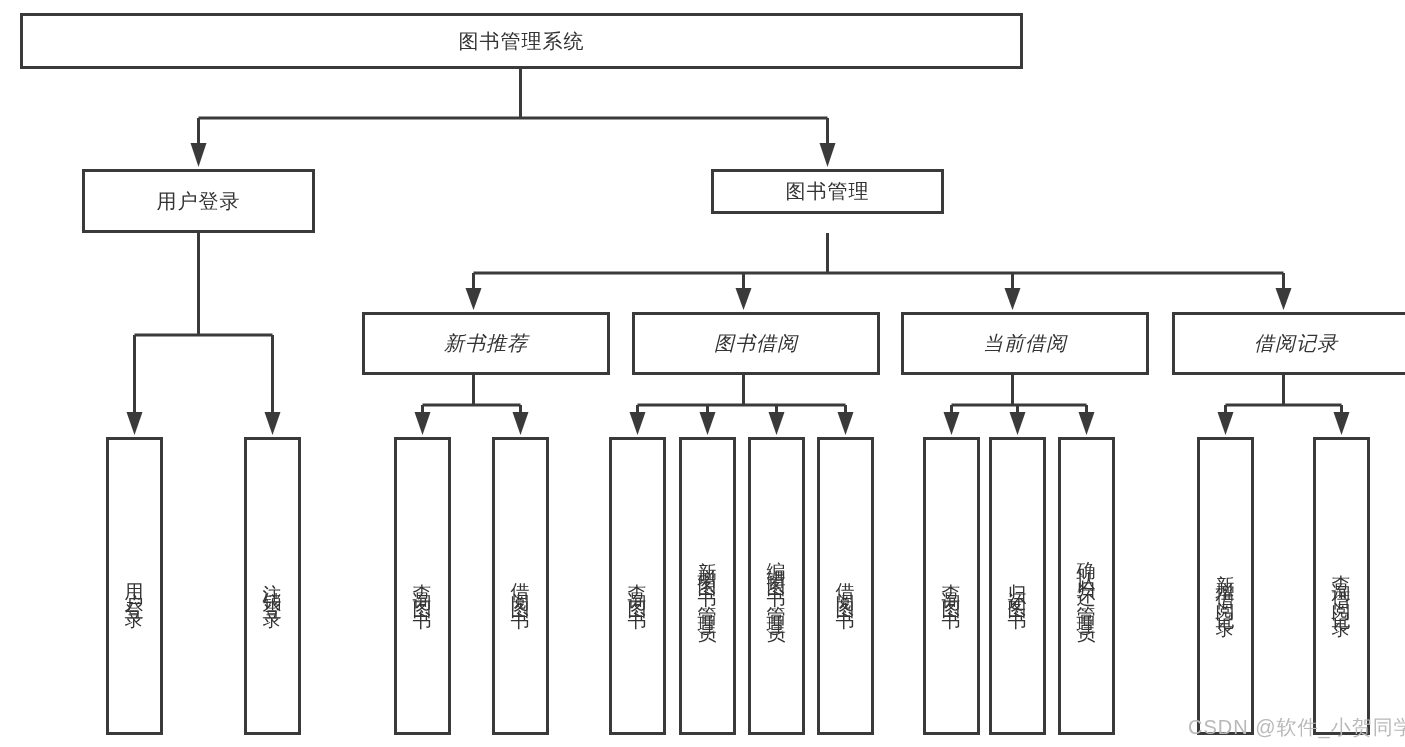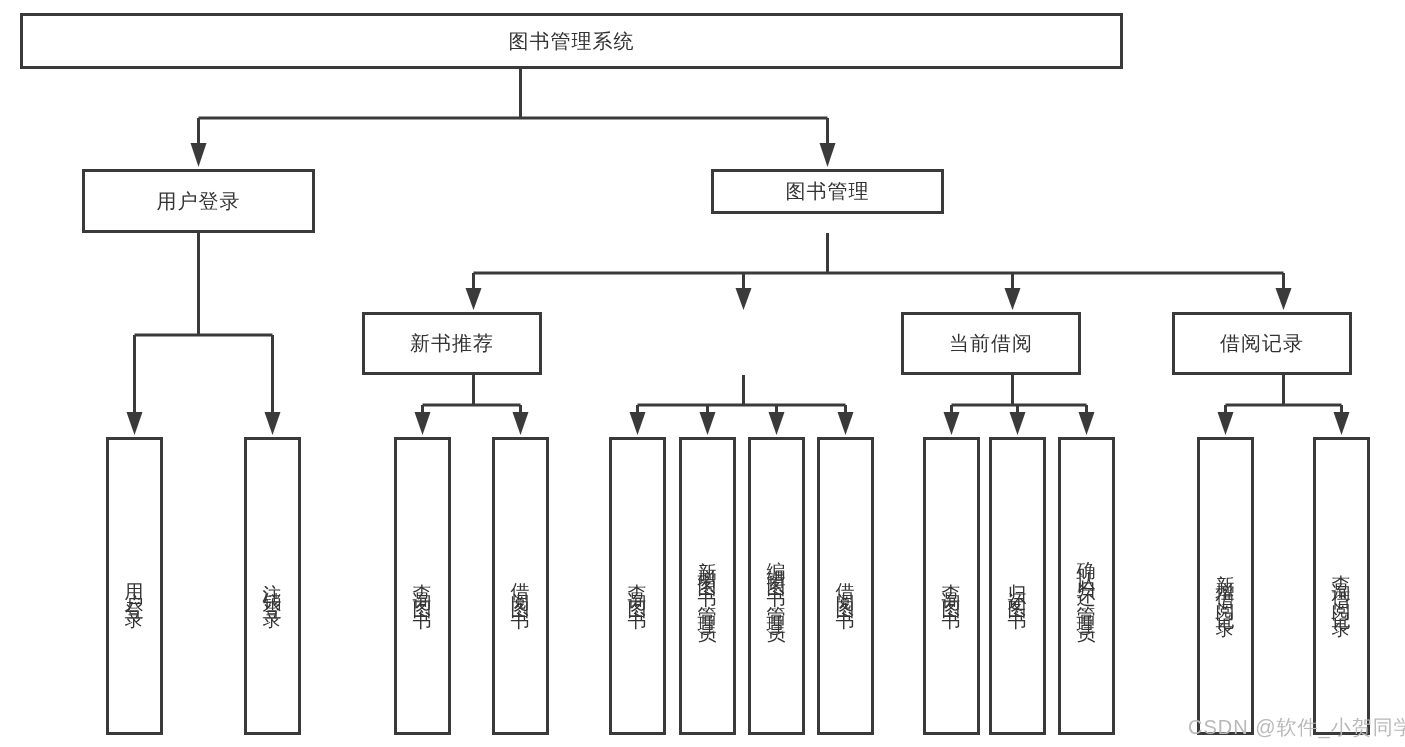--- a/index.html
+++ b/index.html
@@ -29,24 +29,24 @@
     z-index: 2;
   }
   .h-label { font-size: 20px; letter-spacing: 1px; white-space: nowrap; }
   .v-label {
     writing-mode: vertical-rl;
     text-orientation: mixed;
     font-size: 19px;
     letter-spacing: 9px;
     line-height: 1;
   }
-  .root    { left: 20px;  top: 13px;  width: 1103px; height: 56px; }
+  .root    { left: 20px;  top: 13px;  width: 1003px; height: 56px; }
   .n-login { left: 82px;  top: 169px; width: 233px;  height: 64px; }
   .n-mgmt  { left: 711px; top: 169px; width: 233px;  height: 45px; }
-  .sec     { top: 312px; width: 180px; height: 63px; }
+  .sec     { top: 312px; width: 248px; height: 63px; font-style: italic; }
   .sec-0 { left: 362px; }
   .sec-1 { left: 632px; }
   .sec-2 { left: 901px; }
   .sec-3 { left: 1172px; }
   .leaf { top: 437px; width: 57px; height: 298px; }
   .leaf-a0 { left: 106px; }  .leaf-a1 { left: 244px; }
   .leaf-b0 { left: 394px; }  .leaf-b1 { left: 492px; }
   .leaf-c0 { left: 609px; }  .leaf-c1 { left: 679px; }
   .leaf-c2 { left: 748px; }  .leaf-c3 { left: 817px; }
   .leaf-d0 { left: 923px; }  .leaf-d1 { left: 989px; }
@@ -146,20 +146,23 @@
   <div class="node n-login">
     <span class="h-label">用户登录</span>
   </div>
   <div class="node n-mgmt">
     <span class="h-label">图书管理</span>
   </div>
 
   <div class="node sec sec-0">
     <span class="h-label">新书推荐</span>
   </div>
+  <div class="node sec sec-1">
+    <span class="h-label">图书借阅</span>
+  </div>
   <div class="node sec sec-3">
     <span class="h-label">借阅记录</span>
   </div>
   <div class="node sec sec-2">
     <span class="h-label">当前借阅</span>
   </div>
 
   <div class="node leaf leaf-a0">
     <span class="v-label">用户登录</span>
   </div>

